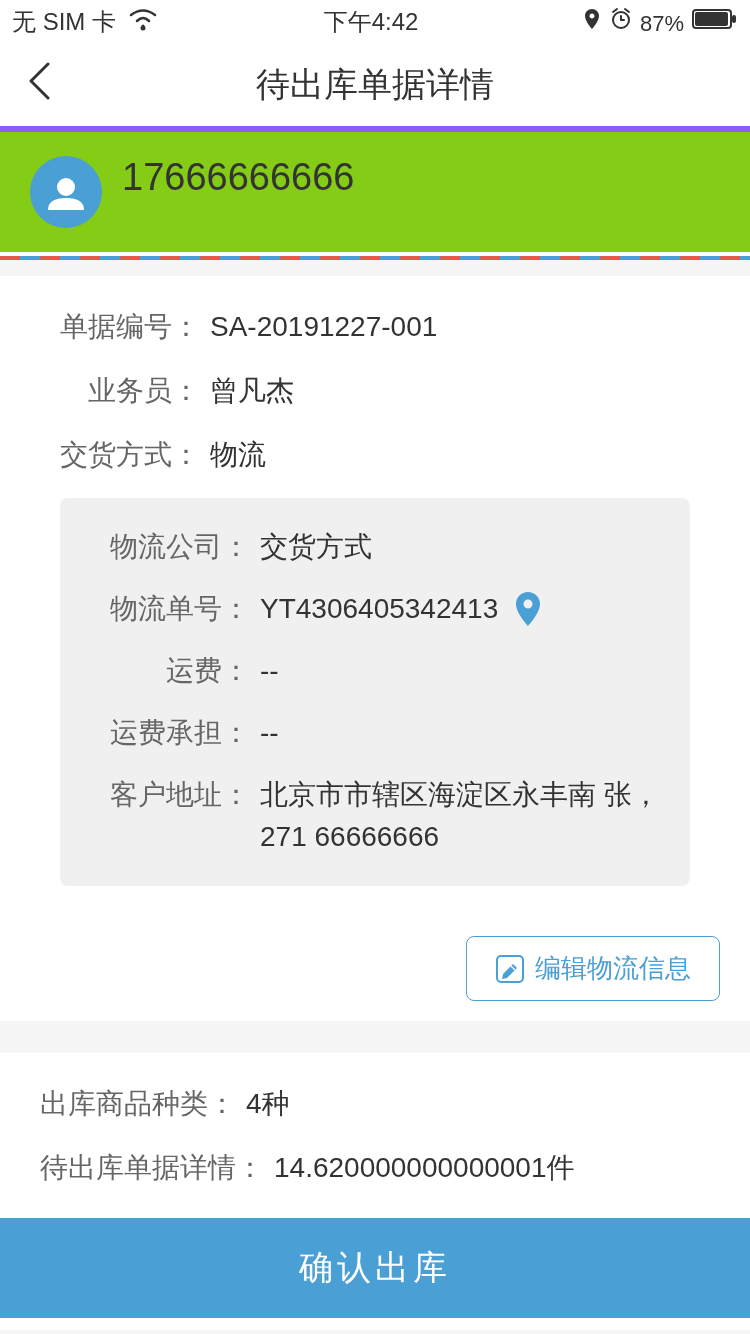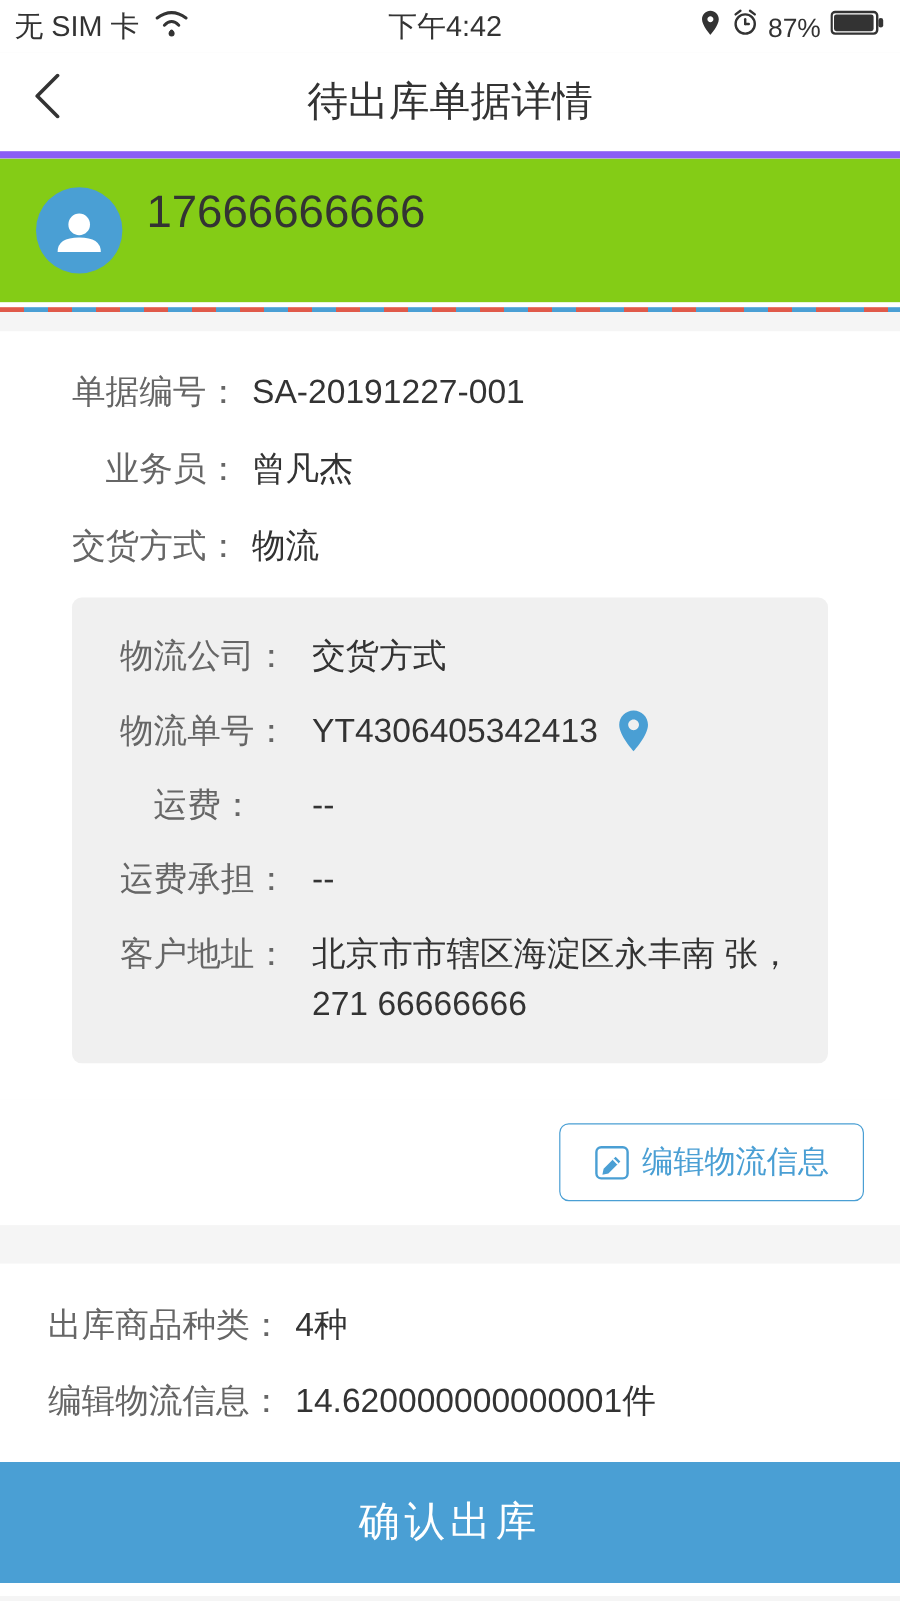--- a/index.html
+++ b/index.html
@@ -141,21 +141,21 @@
       display: flex;
       align-items: flex-start;
       margin-bottom: 20px;
       font-size: 28px;
       line-height: 1.5;
     }
     .logistics-row:last-child { margin-bottom: 0; }
     .logistics-label {
       color: #666;
       min-width: 160px;
-      text-align: center;
+      text-align: right;
       margin-right: 10px;
       flex-shrink: 0;
     }
     .logistics-value {
       color: #333;
       flex: 1;
       display: flex;
       align-items: center;
       gap: 12px;
     }
@@ -374,21 +374,21 @@
   </div>
 
   <div style="height:16px; background:#f5f5f5;"></div>
 
   <div class="goods-section">
     <div class="info-row">
       <span class="info-label">出库商品种类：</span>
       <span class="info-value">4种</span>
     </div>
     <div class="info-row">
-      <span class="info-label">编辑物流信息：</span>
+      <span class="info-label">待出库单据详情：</span>
       <span class="info-value">14.620000000000001件</span>
     </div>
   </div>
 
   <div class="view-btn-container">
     <button class="view-btn">
       <svg width="30" height="30" viewBox="0 0 30 30" fill="none">
         <rect x="4" y="4" width="22" height="22" rx="2" stroke="#4a9fd4" stroke-width="2"></rect>
         <line x1="8" y1="10" x2="22" y2="10" stroke="#4a9fd4" stroke-width="2"></line>
         <line x1="8" y1="15" x2="22" y2="15" stroke="#4a9fd4" stroke-width="2"></line>

